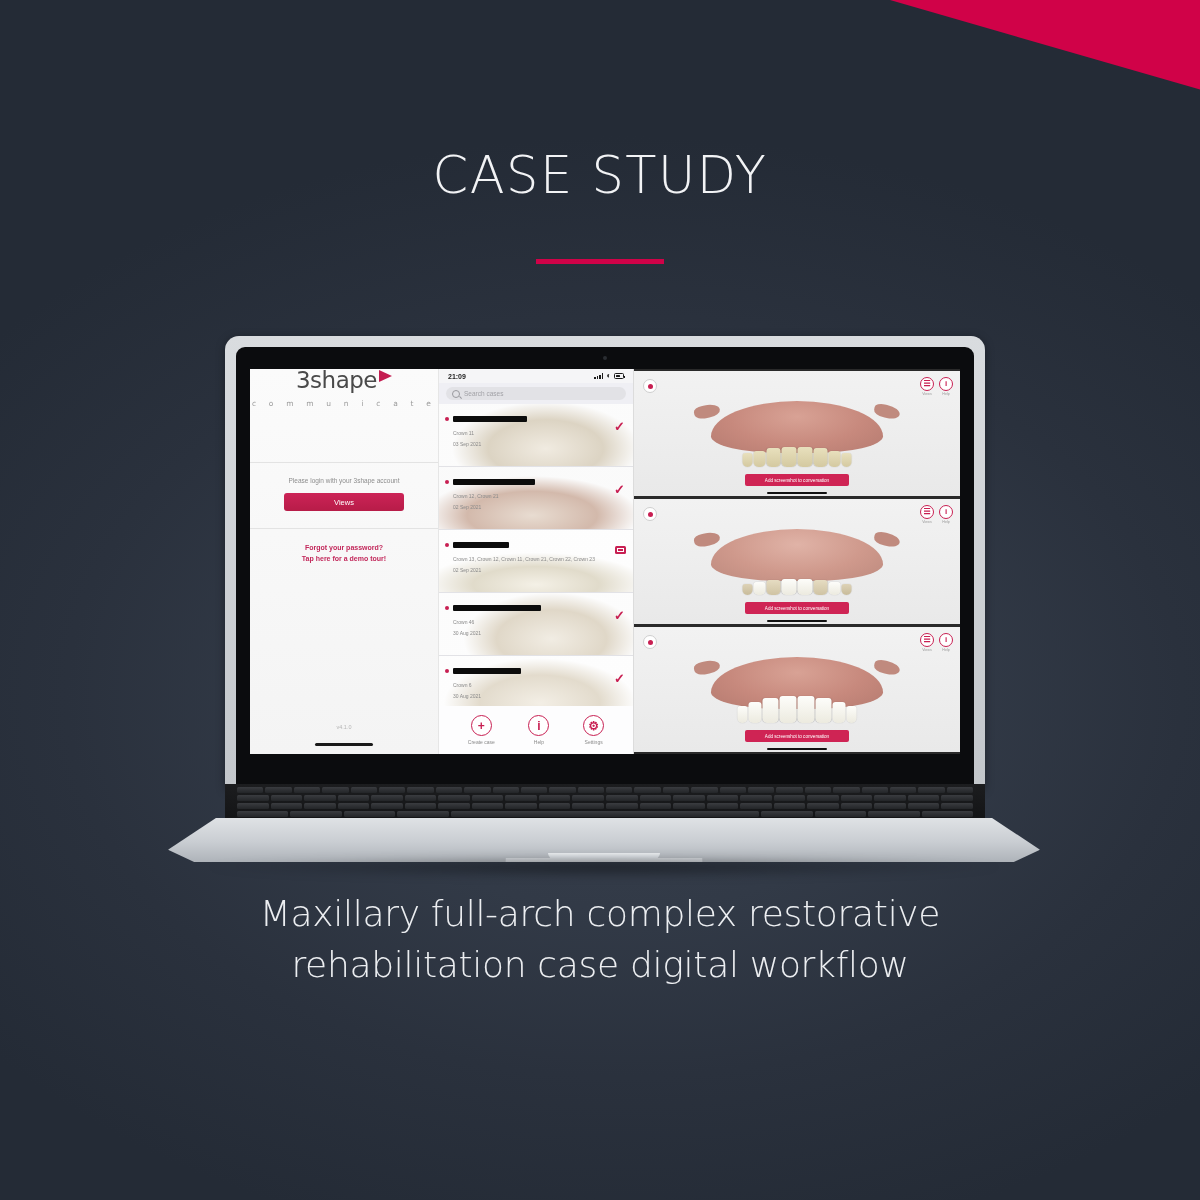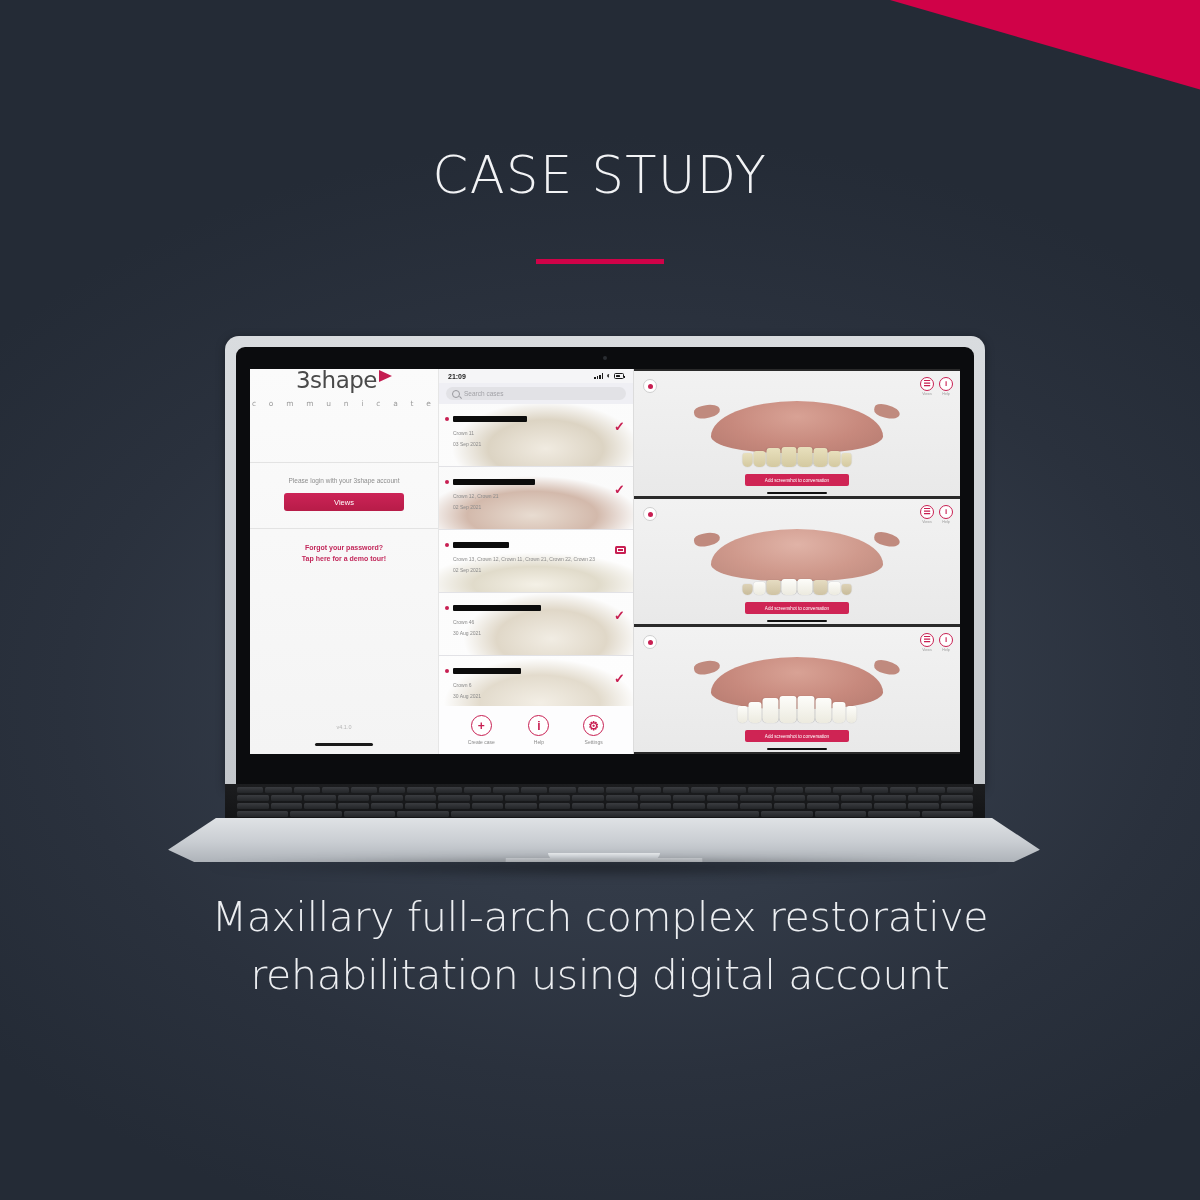--- a/index.html
+++ b/index.html
@@ -34,21 +34,21 @@
   }
   .title-rule{
     width:128px;height:5px;background:#d00248;margin:58px auto 0;
   }
   
   .caption{
     position:absolute;top:888px;left:0;width:100%;text-align:center;
     color:#eceef1;font-weight:300;
     font-family:"DejaVu Sans", sans-serif;
   }
-  .caption div{font-size:41px;line-height:1.42;letter-spacing:-0.3px;}
+  .caption div{font-size:36px;line-height:1.42;letter-spacing:-0.3px;}
 
   
   .laptop{position:absolute;left:168px;top:336px;width:872px;height:530px;}
   .lid{
     position:absolute;left:57px;top:0;width:760px;height:452px;
     background:linear-gradient(180deg,#d9dcdf 0%,#c3c7cb 100%);
     border-radius:14px 14px 4px 4px;
     padding:11px 11px 0 11px;box-sizing:border-box;
     box-shadow:0 2px 10px rgba(0,0,0,.35);
   }
@@ -576,16 +576,16 @@
       <div class="palm">
         <div class="trackpad"></div>
       </div>
       <div class="notch"></div>
     </div>
     <div class="shadow"></div>
   </div>
 
   <div class="caption">
     <div>Maxillary full-arch complex restorative</div>
-    <div>rehabilitation using digital account</div>
+    <div>rehabilitation case digital workflow</div>
   </div>
 
 </div>
 
 </body></html>

